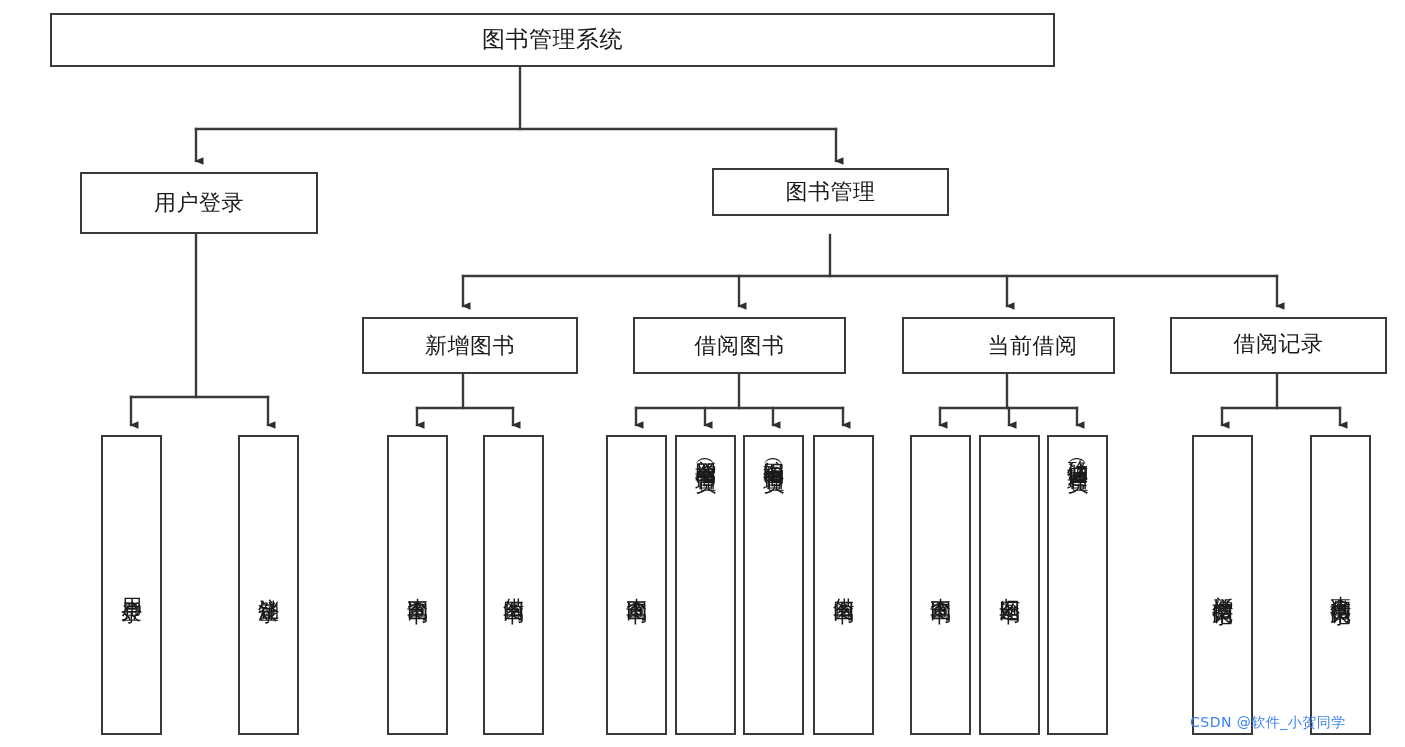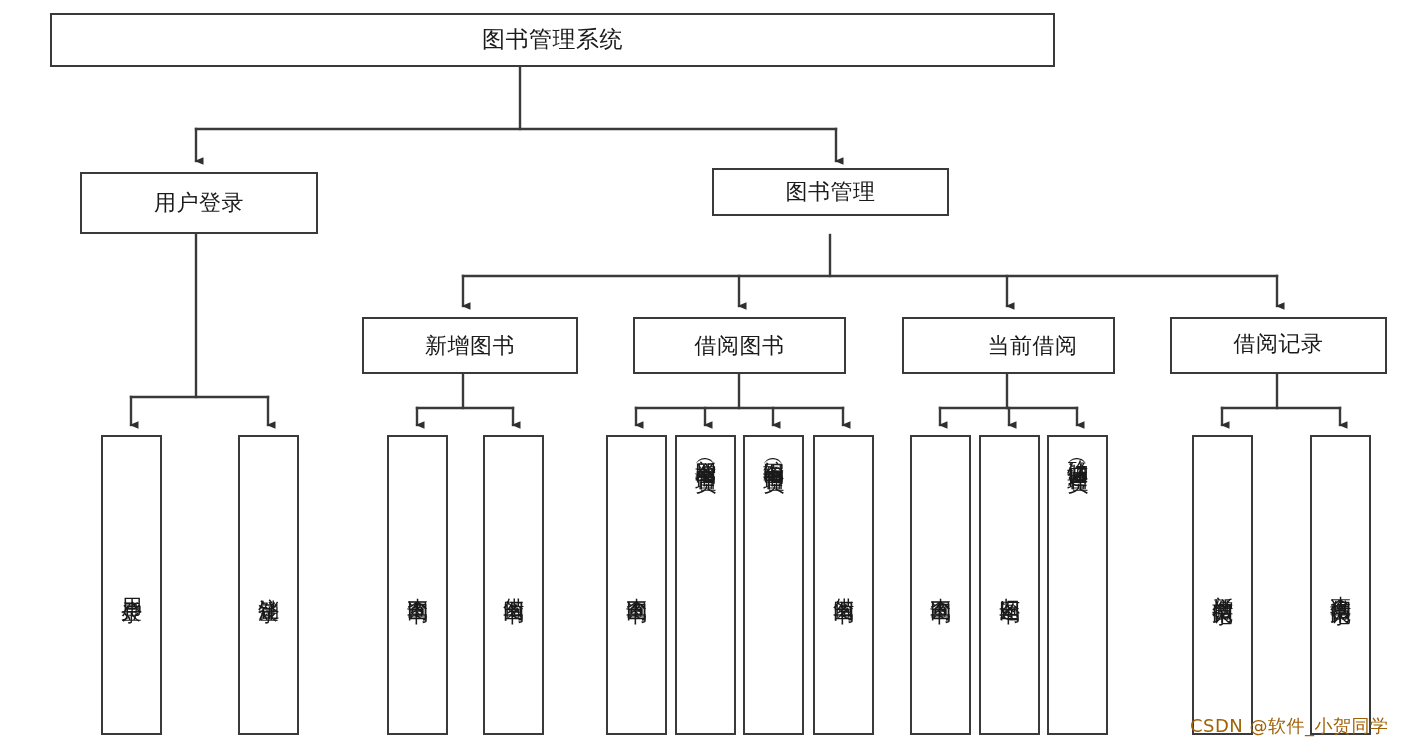--- a/index.html
+++ b/index.html
@@ -67,22 +67,22 @@
   }
   
   .node.vert.centered {
     align-items: center;
     padding-top: 0;
   }
   #watermark {
     position: absolute;
     left: 1190px;
     top: 714px;
-    font-size: 18px;
-    color: #a16207;
+    font-size: 14px;
+    color: #3b82f6;
     letter-spacing: 0.5px;
     white-space: nowrap;
     z-index: 5;
   }
 </style>
 </head>
 <body>
 
 <div id="canvas">
 

